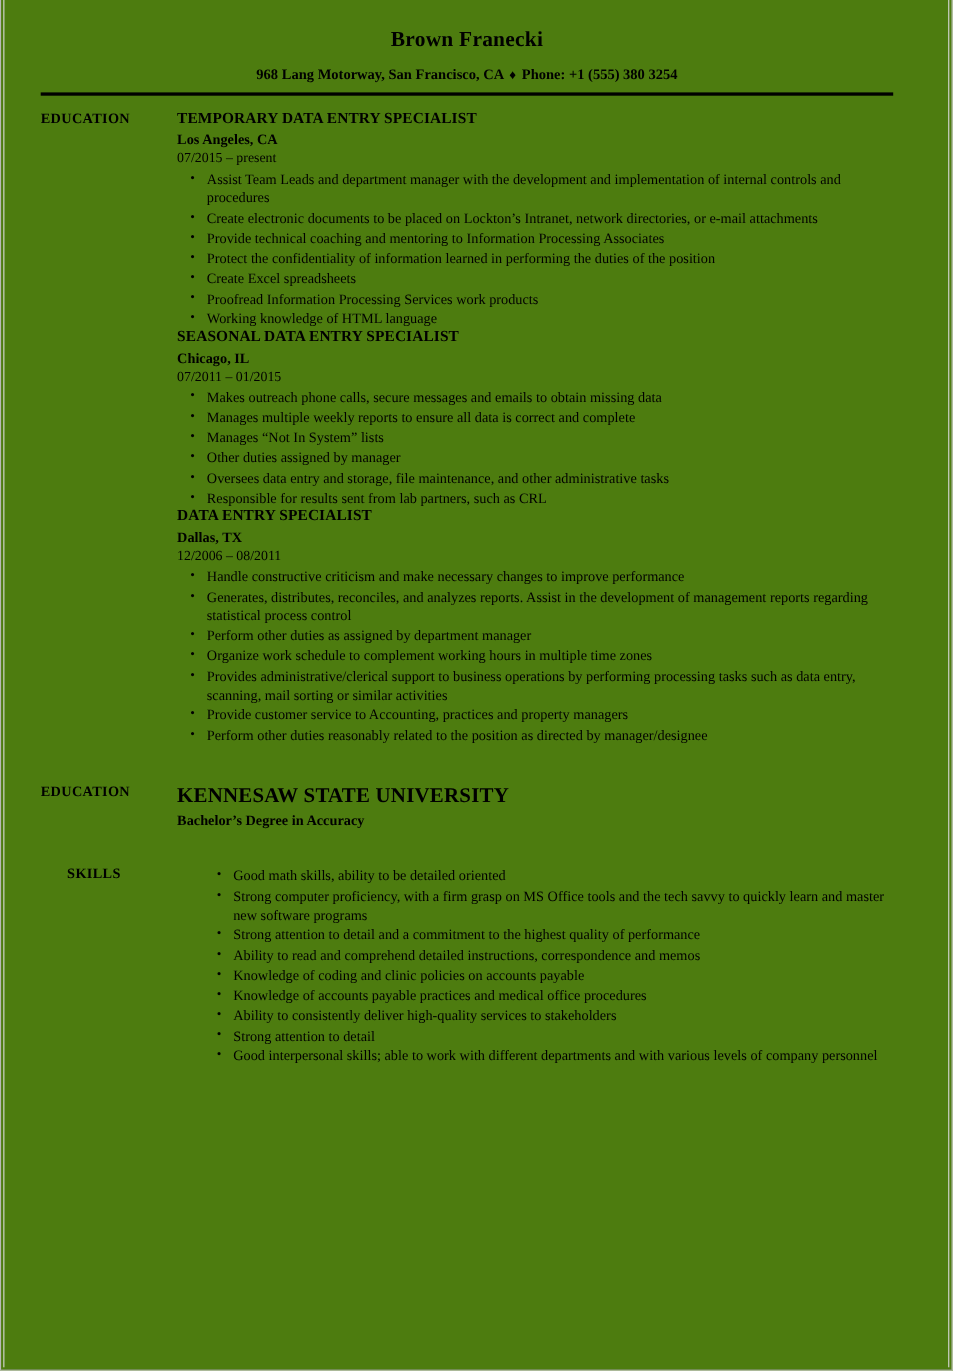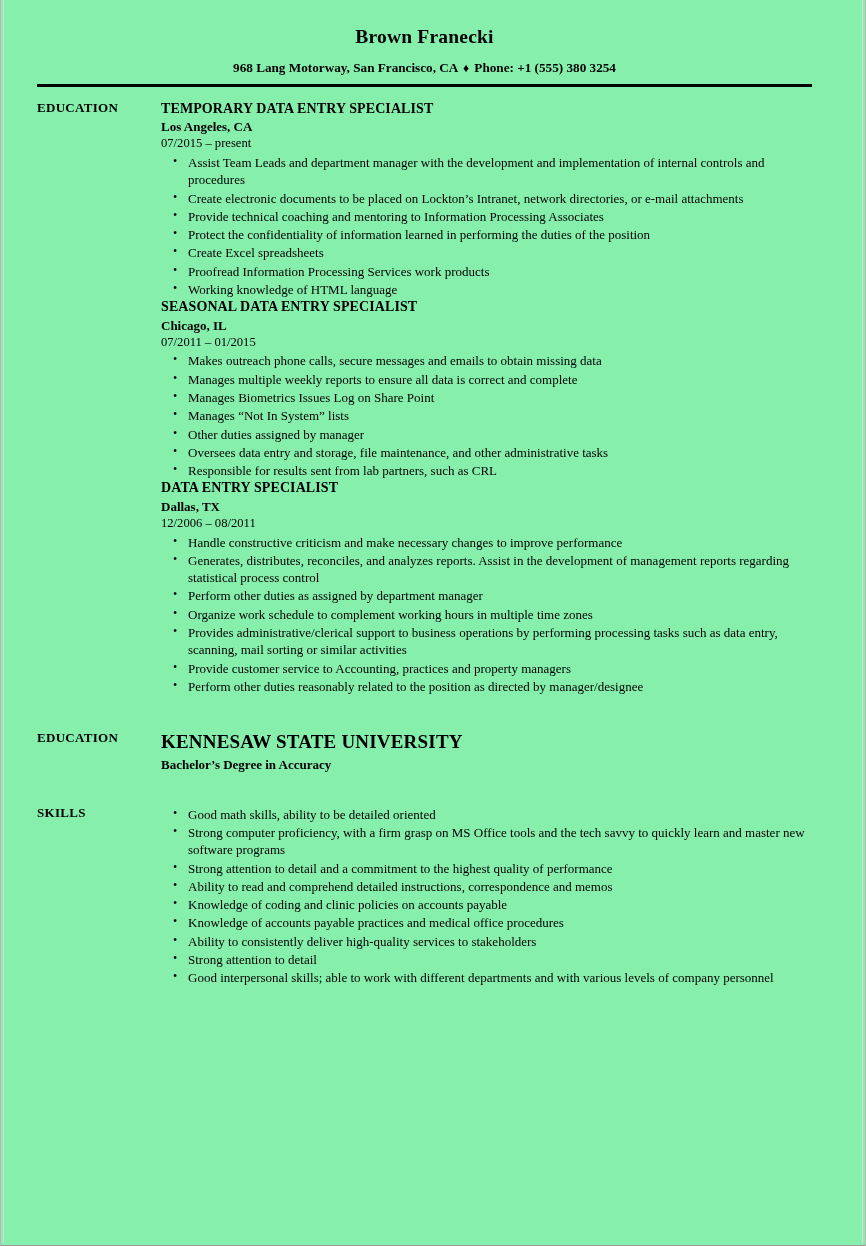--- a/index.html
+++ b/index.html
@@ -10,21 +10,21 @@
   }
   body {
     font-family: "Liberation Serif", "DejaVu Serif", serif;
     color: #000000;
   }
   .page {
     position: relative;
     width: 866px;
     height: 1246px;
     box-sizing: border-box;
-    background: #86efac;
+    background: #4d7c0f;
     border-left: 1px solid #b8b8b8;
     border-right: 1px solid #b8b8b8;
     border-bottom: 1px solid #9a9a9a;
     overflow: hidden;
   }
   .page::before {
     content: "";
     position: absolute;
     left: 2px;
     top: 0;
@@ -88,21 +88,21 @@
     letter-spacing: 0.3px;
     line-height: 1.25;
   }
   .content-col {
     flex: 1 1 auto;
     min-width: 0;
   }
 
   #experience-section { margin-top: 13px; }
   #education-section  { margin-top: 35px; }
-  #skills-section     { margin-top: 31px; }
+  #skills-section     { margin-top: 31px; margin-left: 24px; }
 
   .job { }
   .job + .job { }
 
   .job-title {
     font-size: 14px;
     font-weight: bold;
     letter-spacing: 0.1px;
     line-height: 1.25;
   }
@@ -189,21 +189,20 @@
           </ul>
         </div>
 
         <div class="job">
           <div class="job-title">SEASONAL DATA ENTRY SPECIALIST</div>
           <div class="job-location">Chicago, IL</div>
           <div class="job-dates">07/2011 – 01/2015</div>
           <ul class="bullets">
             <li>Makes outreach phone calls, secure messages and emails to obtain missing data</li>
             <li>Manages multiple weekly reports to ensure all data is correct and complete</li>
-            <li>Manages Biometrics Issues Log on Share Point</li>
             <li>Manages “Not In System” lists</li>
             <li>Other duties assigned by manager</li>
             <li>Oversees data entry and storage, file maintenance, and other administrative tasks</li>
             <li>Responsible for results sent from lab partners, such as CRL</li>
           </ul>
         </div>
 
         <div class="job">
           <div class="job-title">DATA ENTRY SPECIALIST</div>
           <div class="job-location">Dallas, TX</div>

